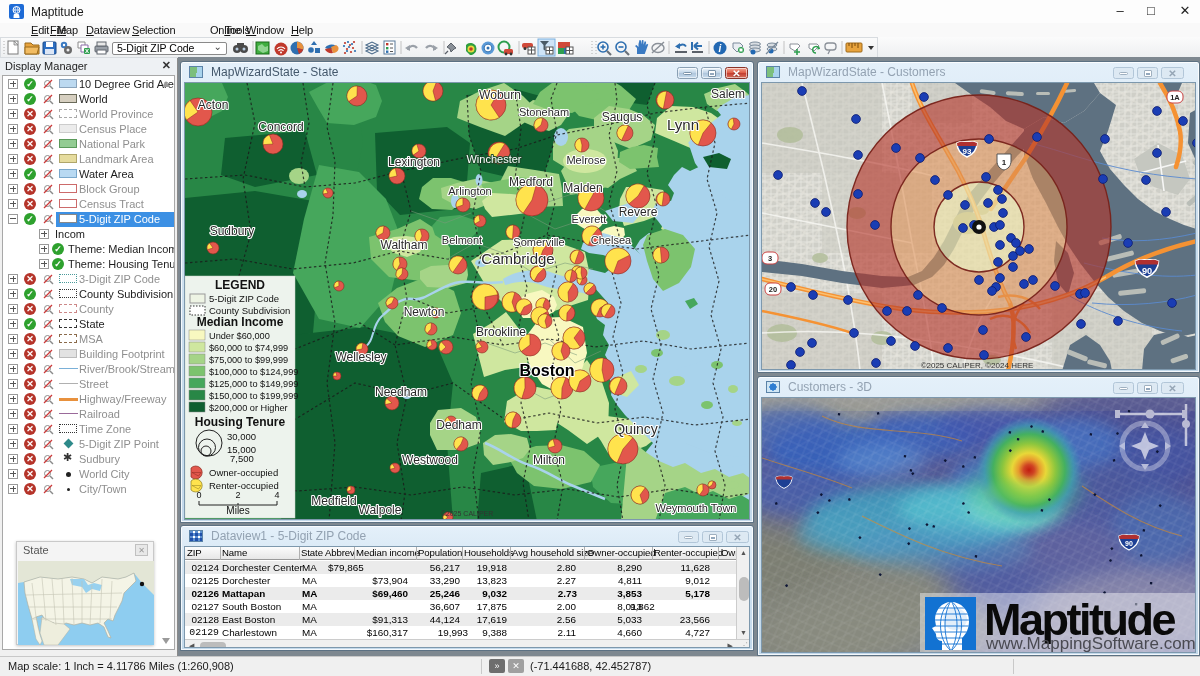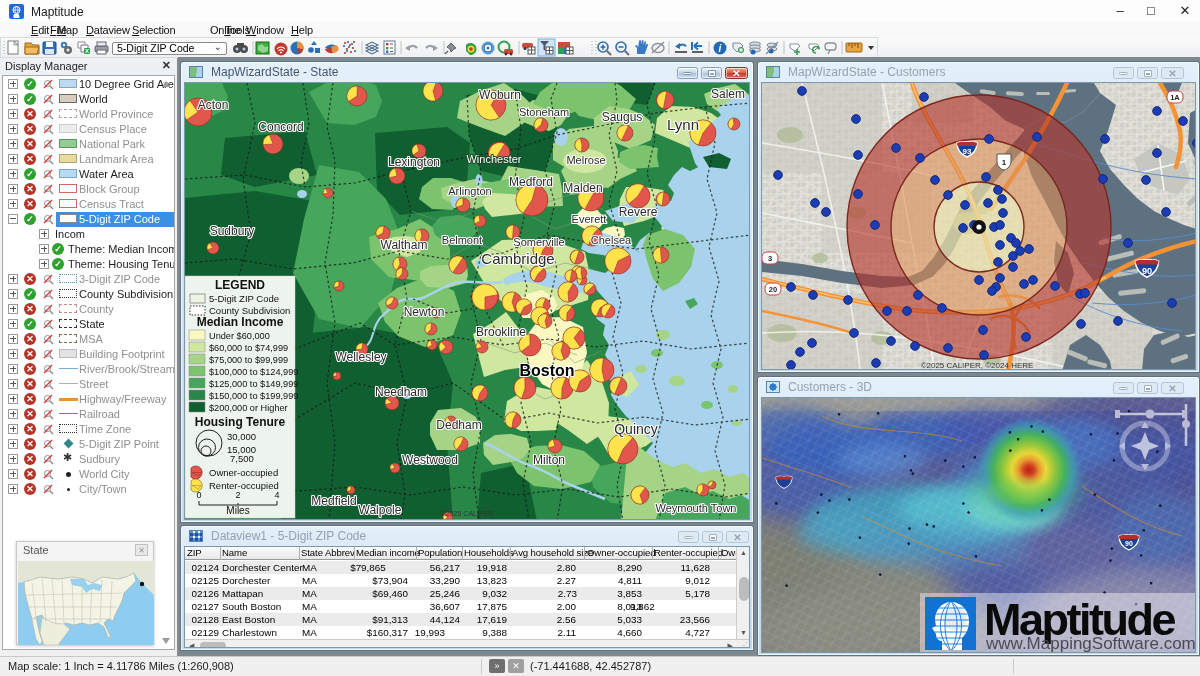--- a/index.html
+++ b/index.html
@@ -1421,39 +1421,39 @@
             <span style="position:absolute;left:277px;top:0;width:1px;height:13px;background:#b0b0b0;"></span>
             <span style="position:absolute;left:325px;top:0;width:1px;height:13px;background:#b0b0b0;"></span>
             <span style="position:absolute;left:399px;top:0;width:1px;height:13px;background:#b0b0b0;"></span>
             <span style="position:absolute;left:467px;top:0;width:1px;height:13px;background:#b0b0b0;"></span>
             <span style="position:absolute;left:533px;top:0;width:1px;height:13px;background:#b0b0b0;"></span>
           </div>
           <div style="position:absolute;left:0;top:14px;width:551px;height:13px;background:#ebebeb;">
             <span style="position:absolute;left:0px;width:34px;top:0.5px;text-align:right;">02124</span>
             <span style="position:absolute;left:37px;top:0.5px;">Dorchester Center</span>
             <span style="position:absolute;left:117px;top:0.5px;">MA</span>
-            <span style="position:absolute;left:143px;width:80px;top:0.5px;text-align:center;">$79,865</span>
+            <span style="position:absolute;left:143px;width:80px;top:0.5px;text-align:left;">$79,865</span>
             <span style="position:absolute;left:195px;width:80px;top:0.5px;text-align:right;">56,217</span>
             <span style="position:absolute;left:242px;width:80px;top:0.5px;text-align:right;">19,918</span>
             <span style="position:absolute;left:311px;width:80px;top:0.5px;text-align:right;">2.80</span>
             <span style="position:absolute;left:377px;width:80px;top:0.5px;text-align:right;">8,290</span>
             <span style="position:absolute;left:445px;width:80px;top:0.5px;text-align:right;">11,628</span>
           </div>
           <div style="position:absolute;left:0;top:27px;width:551px;height:13px;background:#ffffff;">
             <span style="position:absolute;left:0px;width:34px;top:0.5px;text-align:right;">02125</span>
             <span style="position:absolute;left:37px;top:0.5px;">Dorchester</span>
             <span style="position:absolute;left:117px;top:0.5px;">MA</span>
             <span style="position:absolute;left:143px;width:80px;top:0.5px;text-align:right;">$73,904</span>
             <span style="position:absolute;left:195px;width:80px;top:0.5px;text-align:right;">33,290</span>
             <span style="position:absolute;left:242px;width:80px;top:0.5px;text-align:right;">13,823</span>
             <span style="position:absolute;left:311px;width:80px;top:0.5px;text-align:right;">2.27</span>
             <span style="position:absolute;left:377px;width:80px;top:0.5px;text-align:right;">4,811</span>
             <span style="position:absolute;left:445px;width:80px;top:0.5px;text-align:right;">9,012</span>
           </div>
-          <div style="position:absolute;left:0;top:40px;width:551px;height:13px;background:#ebebeb;">
+          <div style="position:absolute;left:0;top:40px;width:551px;height:13px;background:#ebebeb;font-weight:bold;">
             <span style="position:absolute;left:0px;width:34px;top:0.5px;text-align:right;">02126</span>
             <span style="position:absolute;left:37px;top:0.5px;">Mattapan</span>
             <span style="position:absolute;left:117px;top:0.5px;">MA</span>
             <span style="position:absolute;left:143px;width:80px;top:0.5px;text-align:right;">$69,460</span>
             <span style="position:absolute;left:195px;width:80px;top:0.5px;text-align:right;">25,246</span>
             <span style="position:absolute;left:242px;width:80px;top:0.5px;text-align:right;">9,032</span>
             <span style="position:absolute;left:312px;width:80px;top:0.5px;text-align:right;">2.73</span>
             <span style="position:absolute;left:377px;width:80px;top:0.5px;text-align:right;">3,853</span>
             <span style="position:absolute;left:445px;width:80px;top:0.5px;text-align:right;">5,178</span>
           </div>
@@ -1473,25 +1473,25 @@
             <span style="position:absolute;left:37px;top:0.5px;">East Boston</span>
             <span style="position:absolute;left:117px;top:0.5px;">MA</span>
             <span style="position:absolute;left:143px;width:80px;top:0.5px;text-align:right;">$91,313</span>
             <span style="position:absolute;left:195px;width:80px;top:0.5px;text-align:right;">44,124</span>
             <span style="position:absolute;left:242px;width:80px;top:0.5px;text-align:right;">17,619</span>
             <span style="position:absolute;left:311px;width:80px;top:0.5px;text-align:right;">2.56</span>
             <span style="position:absolute;left:377px;width:80px;top:0.5px;text-align:right;">5,033</span>
             <span style="position:absolute;left:445px;width:80px;top:0.5px;text-align:right;">23,566</span>
           </div>
           <div style="position:absolute;left:0;top:79px;width:551px;height:13px;background:#ffffff;">
-            <span style="position:absolute;left:0px;width:34px;top:0.5px;text-align:right;">02129</span>
+            <span style="position:absolute;left:0px;width:34px;top:0.5px;text-align:right;font-family:Liberation Mono, monospace;">02129</span>
             <span style="position:absolute;left:37px;top:0.5px;">Charlestown</span>
             <span style="position:absolute;left:117px;top:0.5px;">MA</span>
             <span style="position:absolute;left:143px;width:80px;top:0.5px;text-align:right;">$160,317</span>
-            <span style="position:absolute;left:180px;width:80px;top:0.5px;text-align:right;">19,993</span>
+            <span style="position:absolute;left:203px;width:80px;top:0.5px;text-align:right;">19,993</span>
             <span style="position:absolute;left:242px;width:80px;top:0.5px;text-align:right;">9,388</span>
             <span style="position:absolute;left:311px;width:80px;top:0.5px;text-align:right;">2.11</span>
             <span style="position:absolute;left:377px;width:80px;top:0.5px;text-align:right;">4,660</span>
             <span style="position:absolute;left:445px;width:80px;top:0.5px;text-align:right;">4,727</span>
           </div>
           <div style="position:absolute;left:551px;top:0;width:15px;height:92px;background:#f0f0f0;border-left:1px solid #ccc;">
             <div style="position:absolute;left:3px;top:2px;font-size:7px;color:#555;">▲</div>
             <div style="position:absolute;left:2px;top:30px;width:10px;height:24px;background:#bcbcbc;border-radius:5px;"></div>
             <div style="position:absolute;left:3px;bottom:3px;font-size:7px;color:#555;">▼</div>
           </div>

